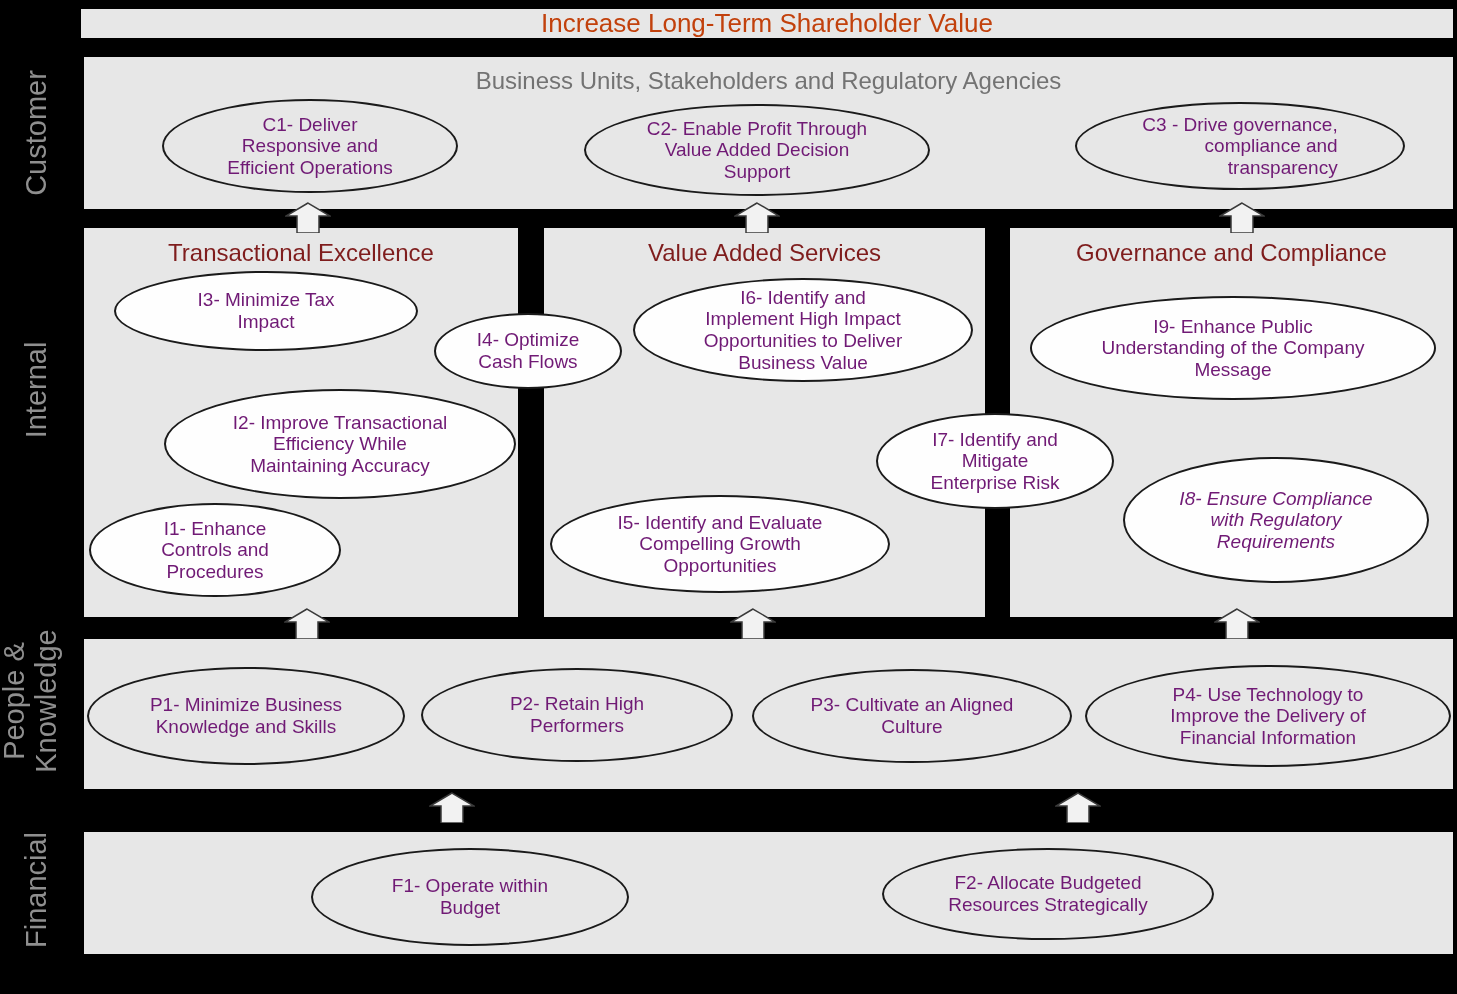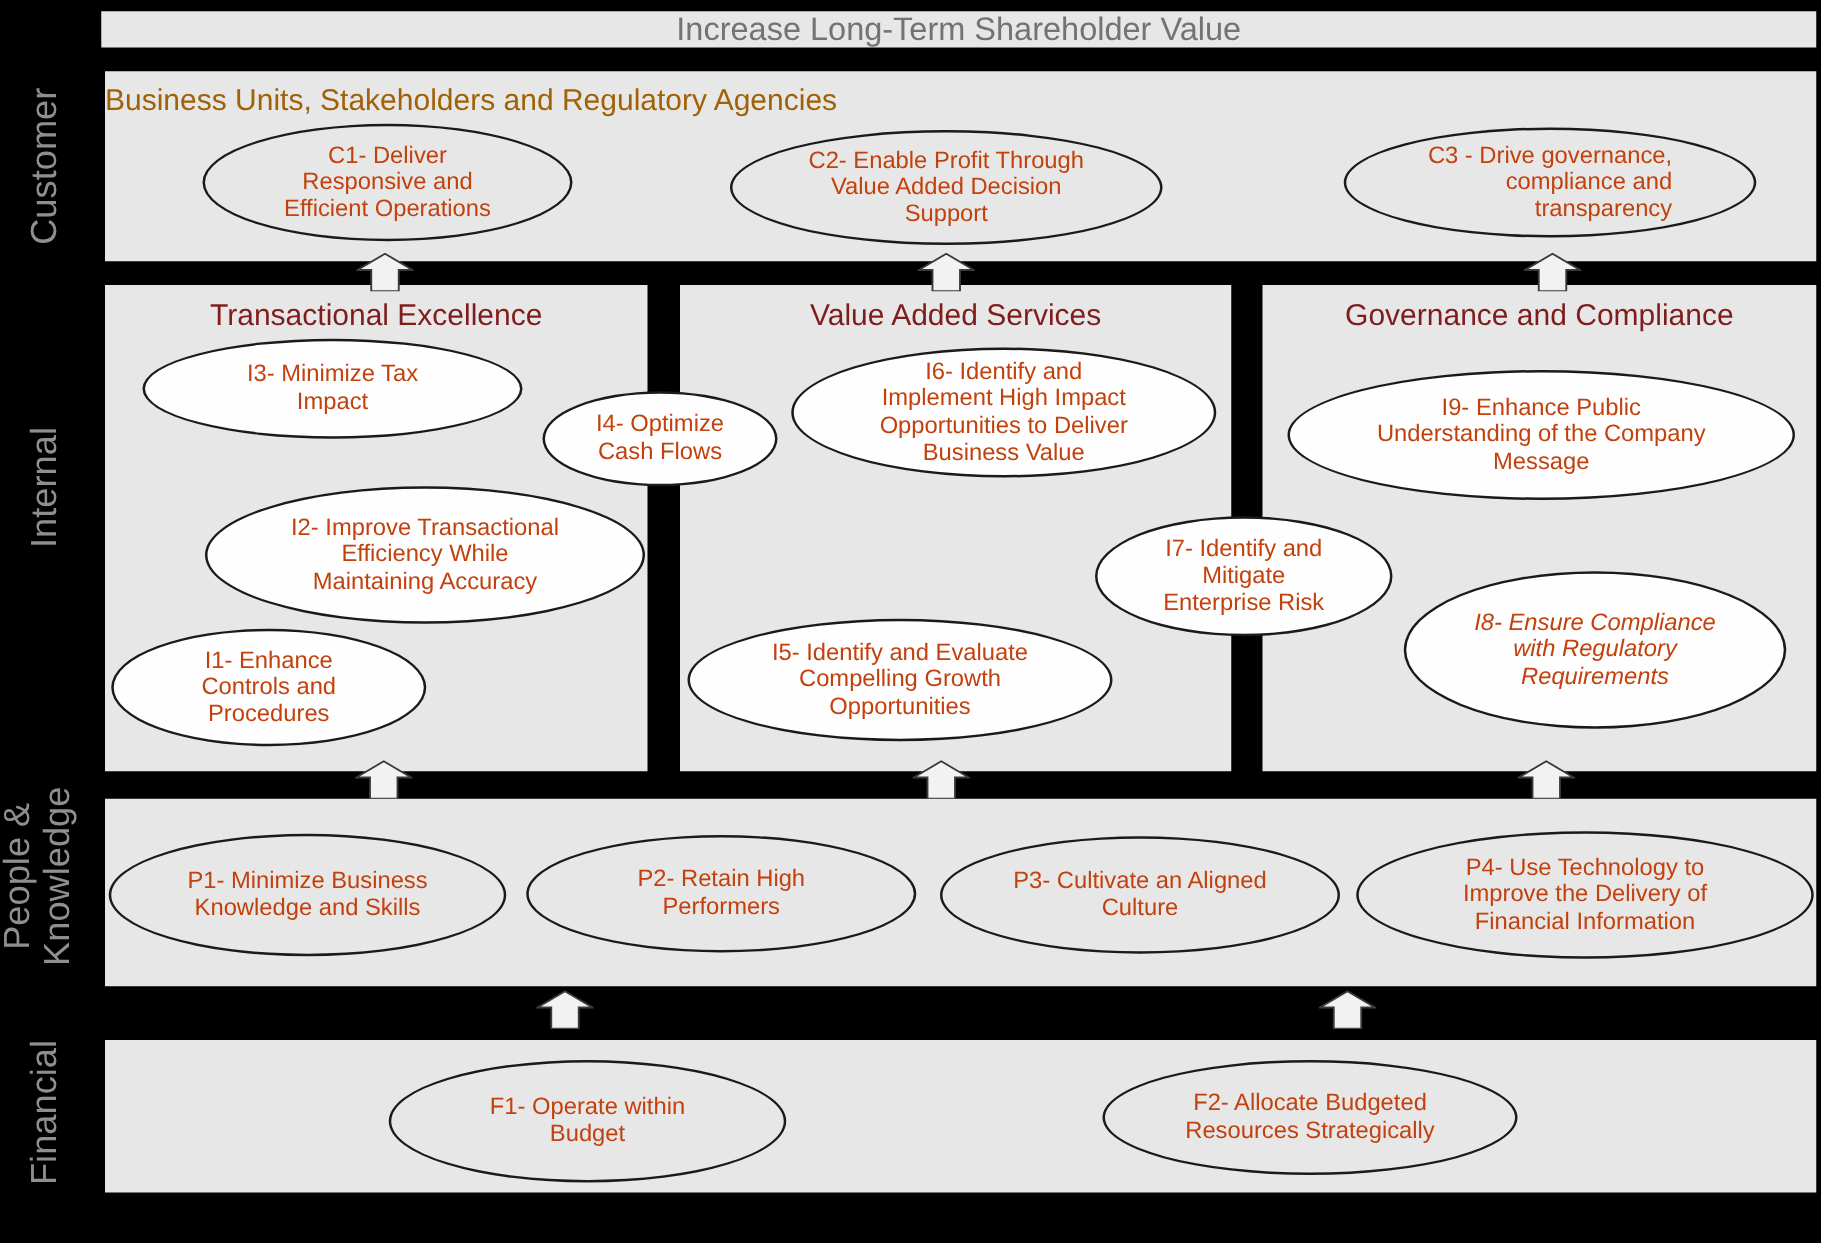--- a/index.html
+++ b/index.html
@@ -4,39 +4,39 @@
 <style>
   html,body{margin:0;padding:0;background:#000;}
   #canvas{
     position:relative;width:1457px;height:994px;background:#000;overflow:hidden;
     font-family:"Liberation Sans","DejaVu Sans",sans-serif;
   }
   .panel{position:absolute;background:#e7e7e7;}
   .banner{
     position:absolute;left:81px;top:9px;width:1372px;height:29px;background:#e7e7e7;
     display:flex;align-items:center;justify-content:center;
-    font-size:26px;color:#737373;
+    font-size:26px;color:#c2410c;
   }
   .panel-title{
     position:absolute;left:0;right:0;top:11px;text-align:center;
     font-size:24px;color:#7f1d1d;
   }
   .customer-header{
-    position:absolute;left:0;right:0;top:10px;
-    font-size:24px;color:#a16207;
+    position:absolute;left:0;right:0;top:10px;text-align:center;
+    font-size:24px;color:#737373;
   }
   .side-label{
     position:absolute;color:#8f8f8f;font-size:29px;text-align:center;
     transform:translate(-50%,-50%) rotate(-90deg);transform-origin:center center;
     white-space:pre-line;line-height:1.1;
   }
   .node{
     position:absolute;border:2.5px solid #1a1a1a;border-radius:50%;
     display:flex;align-items:center;justify-content:center;text-align:center;
-    font-size:19px;line-height:1.14;color:#c2410c;white-space:pre-line;
+    font-size:19px;line-height:1.14;color:#701a75;white-space:pre-line;
     box-sizing:border-box;
   }
   .node.gray{background:#e7e7e7;}
   .node.white{background:#fefefe;}
   .arrow{position:absolute;z-index:5;}
 </style>
 </head>
 <body>
 
 <div id="canvas">

